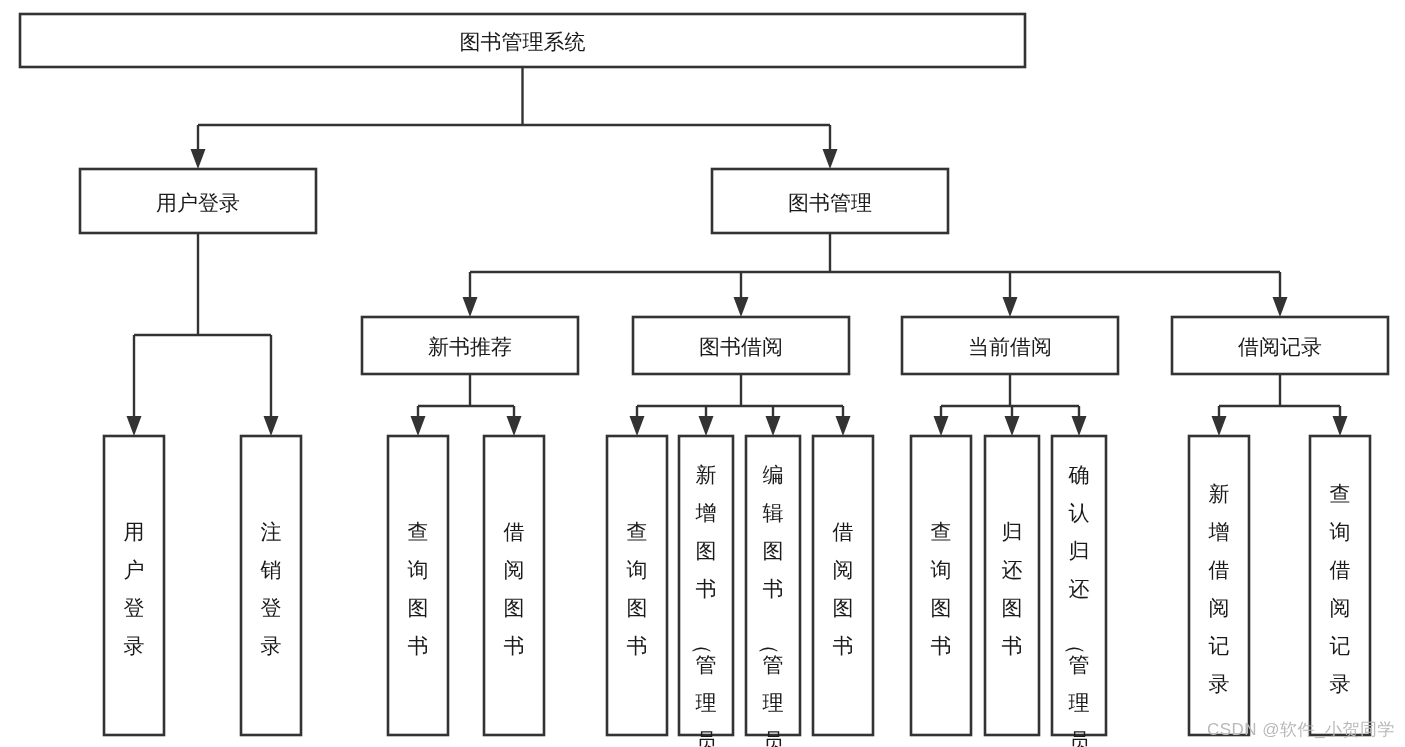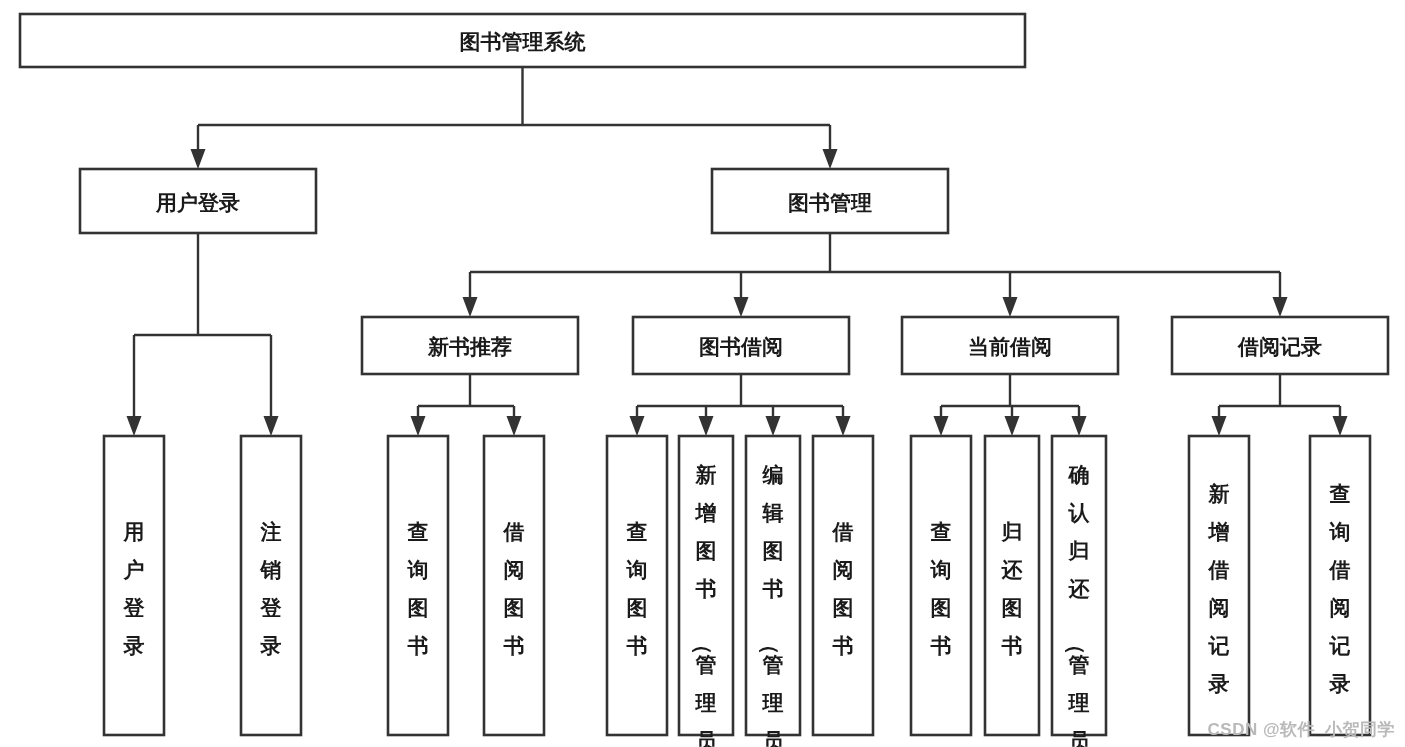--- a/index.html
+++ b/index.html
@@ -12,21 +12,20 @@
     width: 1405px;
     height: 747px;
     overflow: hidden;
     font-family: "Liberation Sans", "DejaVu Sans", sans-serif;
   }
   #diagram-root {
     position: relative;
     width: 1405px;
     height: 747px;
     background: #ffffff;
-    font-weight: bold;
   }
   svg.tree-canvas {
     position: absolute;
     left: 0;
     top: 0;
     width: 1405px;
     height: 747px;
     display: block;
   }
   .node-rect {

